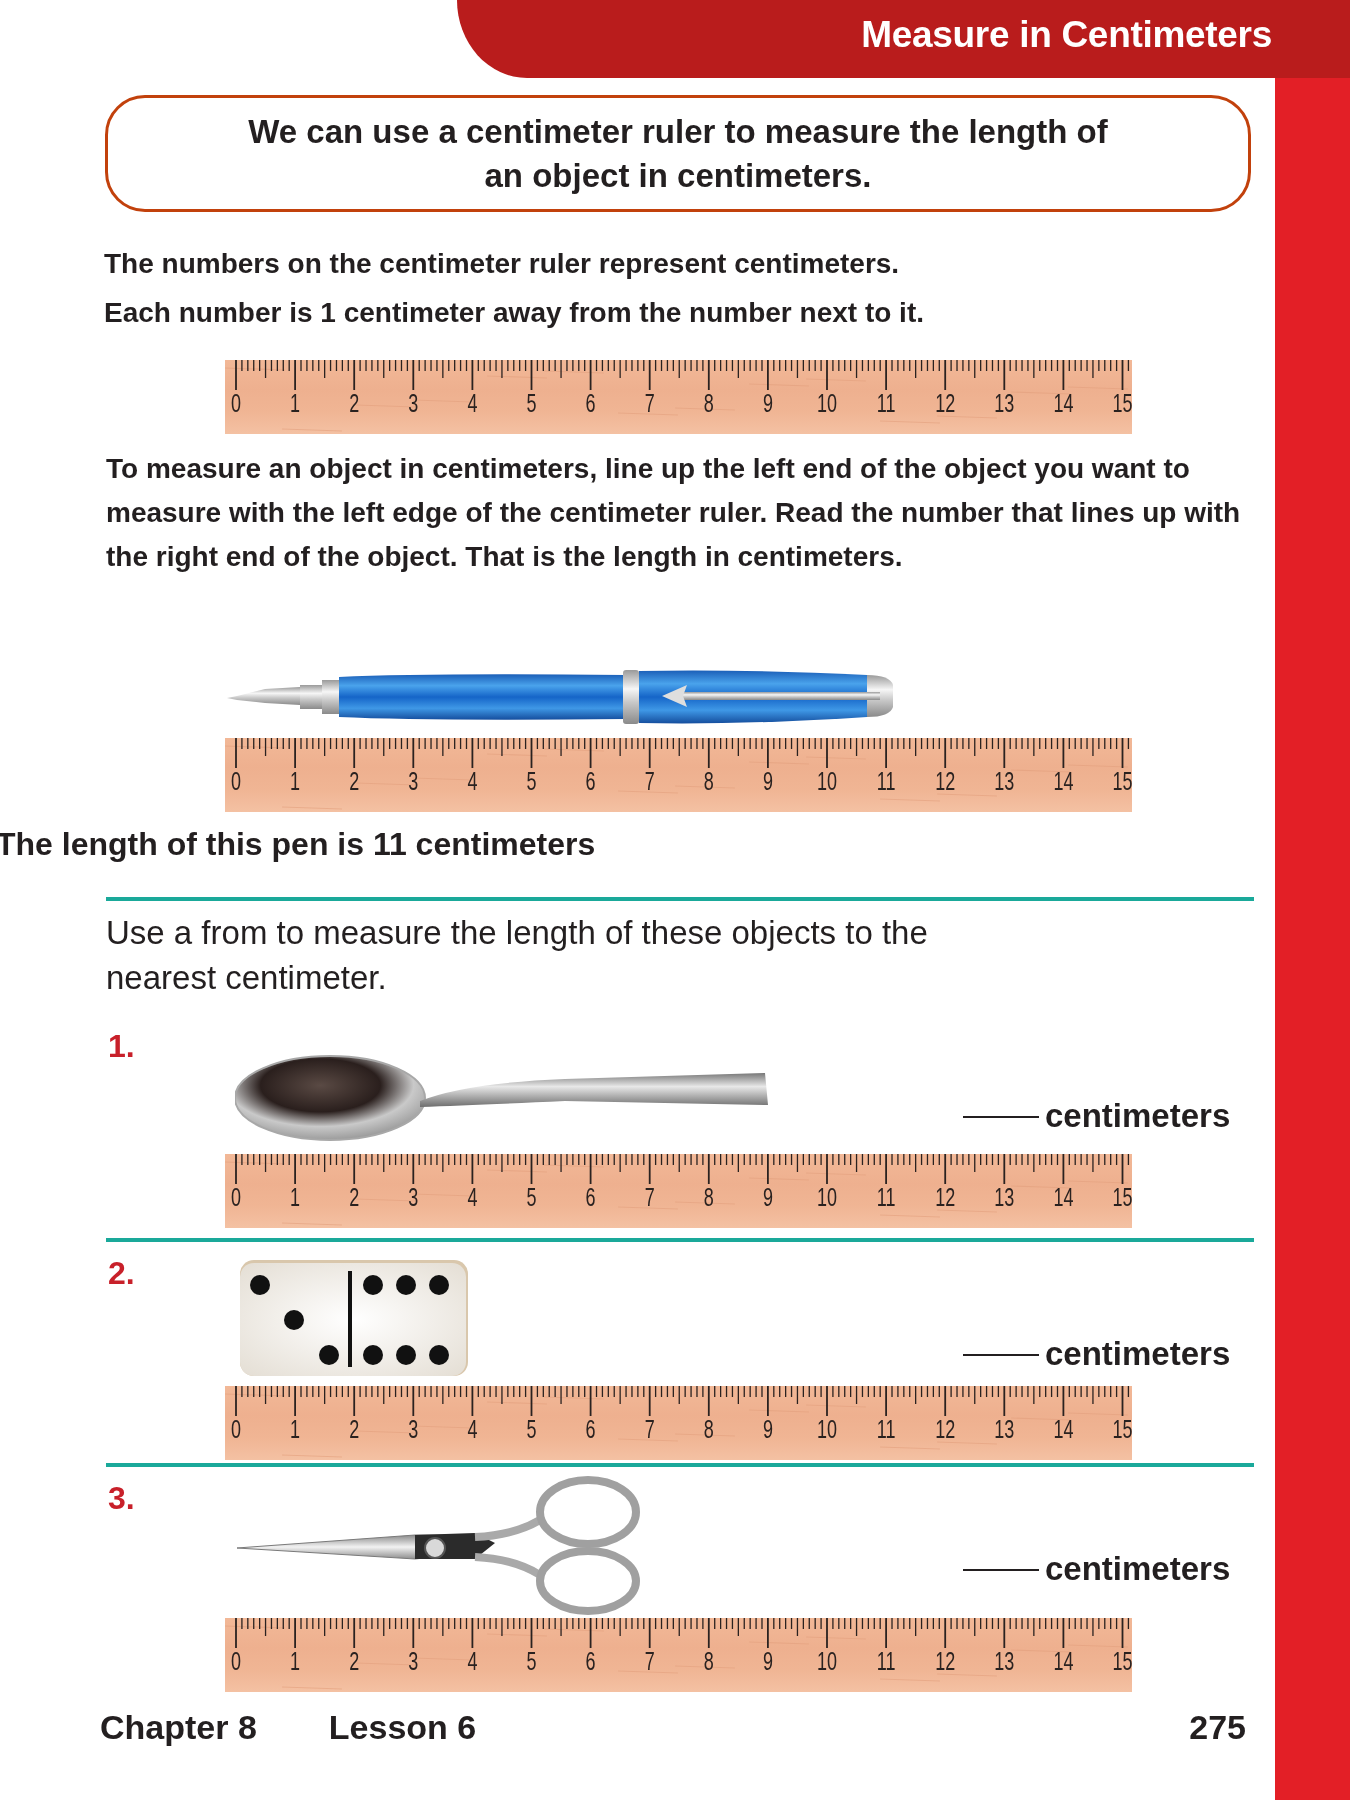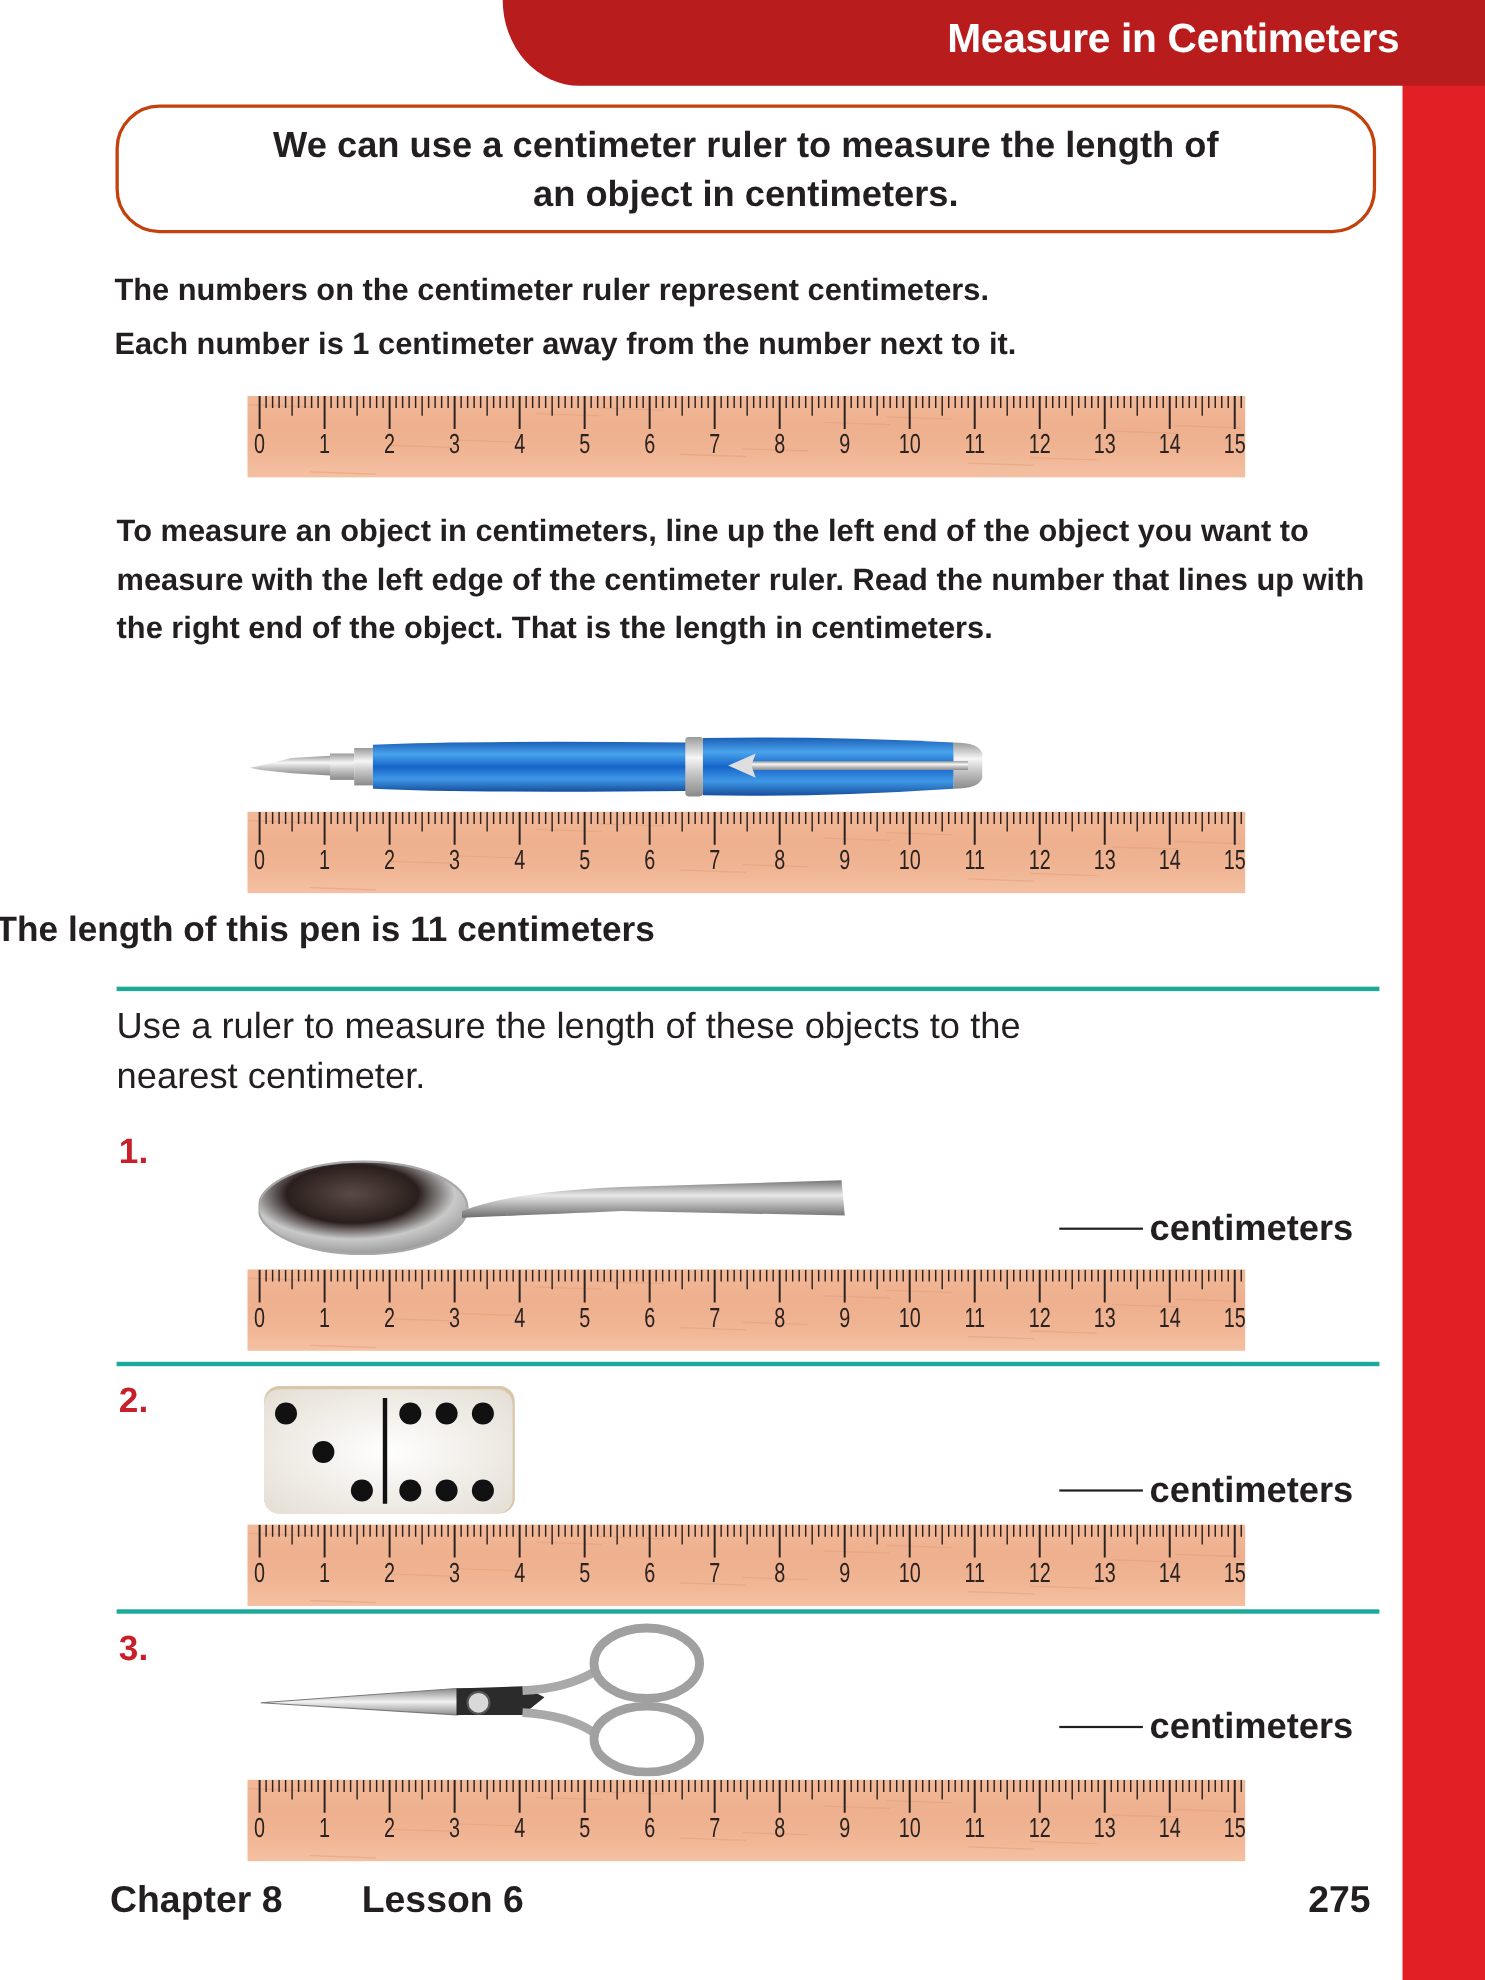--- a/index.html
+++ b/index.html
@@ -219,21 +219,21 @@
       <text x="542.9" y="52" text-anchor="middle" font-size="25" font-family="Liberation Sans, sans-serif" fill="#2a2220" transform="translate(542.9,52) scale(0.72,1) translate(-542.9,-52)">9</text>
       <text x="602" y="52" text-anchor="middle" font-size="25" font-family="Liberation Sans, sans-serif" fill="#2a2220" transform="translate(602,52) scale(0.72,1) translate(-602,-52)">10</text>
       <text x="661.1" y="52" text-anchor="middle" font-size="25" font-family="Liberation Sans, sans-serif" fill="#2a2220" transform="translate(661.1,52) scale(0.72,1) translate(-661.1,-52)">11</text>
       <text x="720.2" y="52" text-anchor="middle" font-size="25" font-family="Liberation Sans, sans-serif" fill="#2a2220" transform="translate(720.2,52) scale(0.72,1) translate(-720.2,-52)">12</text>
       <text x="779.3000000000001" y="52" text-anchor="middle" font-size="25" font-family="Liberation Sans, sans-serif" fill="#2a2220" transform="translate(779.3000000000001,52) scale(0.72,1) translate(-779.3000000000001,-52)">13</text>
       <text x="838.4" y="52" text-anchor="middle" font-size="25" font-family="Liberation Sans, sans-serif" fill="#2a2220" transform="translate(838.4,52) scale(0.72,1) translate(-838.4,-52)">14</text>
       <text x="897.5" y="52" text-anchor="middle" font-size="25" font-family="Liberation Sans, sans-serif" fill="#2a2220" transform="translate(897.5,52) scale(0.72,1) translate(-897.5,-52)">15</text>
     </svg>
   </div>
 
-<p class="para" style="left:106px;top:461px;width:1160px;">To measure an object in centimeters, line up the left end of the object you want to measure with the left edge of the centimeter ruler. Read the number that lines up with the right end of the object. That is the length in centimeters.</p>
+<p class="para" style="left:106px;top:447px;width:1160px;">To measure an object in centimeters, line up the left end of the object you want to measure with the left edge of the centimeter ruler. Read the number that lines up with the right end of the object. That is the length in centimeters.</p>
 
 <div class="pic" style="left:225px;top:665px;">
   <svg width="670" height="60" viewBox="0 0 670 60">
     <defs>
       <linearGradient id="penBlue" x1="0" y1="0" x2="0" y2="1">
         <stop offset="0" stop-color="#1b5fb8"></stop>
         <stop offset="0.25" stop-color="#4aa3ec"></stop>
         <stop offset="0.5" stop-color="#1565c8"></stop>
         <stop offset="0.75" stop-color="#3f98e6"></stop>
         <stop offset="1" stop-color="#154e9e"></stop>
@@ -439,21 +439,21 @@
       <text x="720.2" y="52" text-anchor="middle" font-size="25" font-family="Liberation Sans, sans-serif" fill="#2a2220" transform="translate(720.2,52) scale(0.72,1) translate(-720.2,-52)">12</text>
       <text x="779.3000000000001" y="52" text-anchor="middle" font-size="25" font-family="Liberation Sans, sans-serif" fill="#2a2220" transform="translate(779.3000000000001,52) scale(0.72,1) translate(-779.3000000000001,-52)">13</text>
       <text x="838.4" y="52" text-anchor="middle" font-size="25" font-family="Liberation Sans, sans-serif" fill="#2a2220" transform="translate(838.4,52) scale(0.72,1) translate(-838.4,-52)">14</text>
       <text x="897.5" y="52" text-anchor="middle" font-size="25" font-family="Liberation Sans, sans-serif" fill="#2a2220" transform="translate(897.5,52) scale(0.72,1) translate(-897.5,-52)">15</text>
     </svg>
   </div>
 
 <div class="caption"><span>The length of this pen is 11 centimeters</span></div>
 
 <div class="teal-rule" style="top:897px;"></div>
-<p class="instr">Use a ruler to measure the length of these objects to the nearest centimeter.</p>
+<p class="instr">Use a from to measure the length of these objects to the nearest centimeter.</p>
 
 <div class="qnum" style="top:1028px;">1.</div>
 <div class="pic" style="left:235px;top:1053px;">
   <svg width="535" height="92" viewBox="0 0 535 92">
     <defs>
       <radialGradient id="bowl" cx="0.45" cy="0.35" r="0.7">
         <stop offset="0" stop-color="#5a4a44"></stop>
         <stop offset="0.45" stop-color="#2a1f1d"></stop>
         <stop offset="0.7" stop-color="#c9c9c9"></stop>
         <stop offset="1" stop-color="#8e8e8e"></stop>

